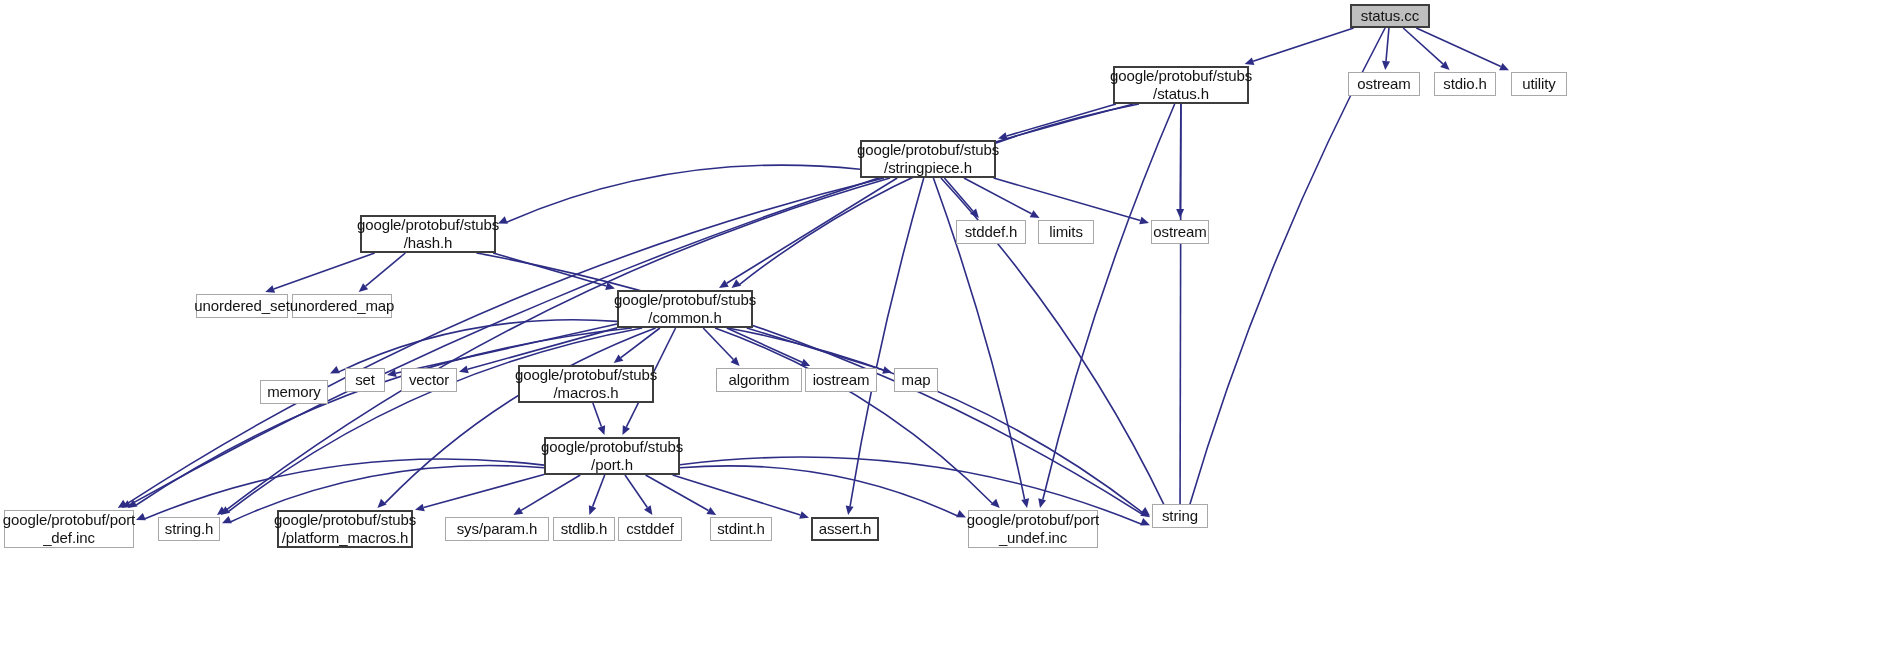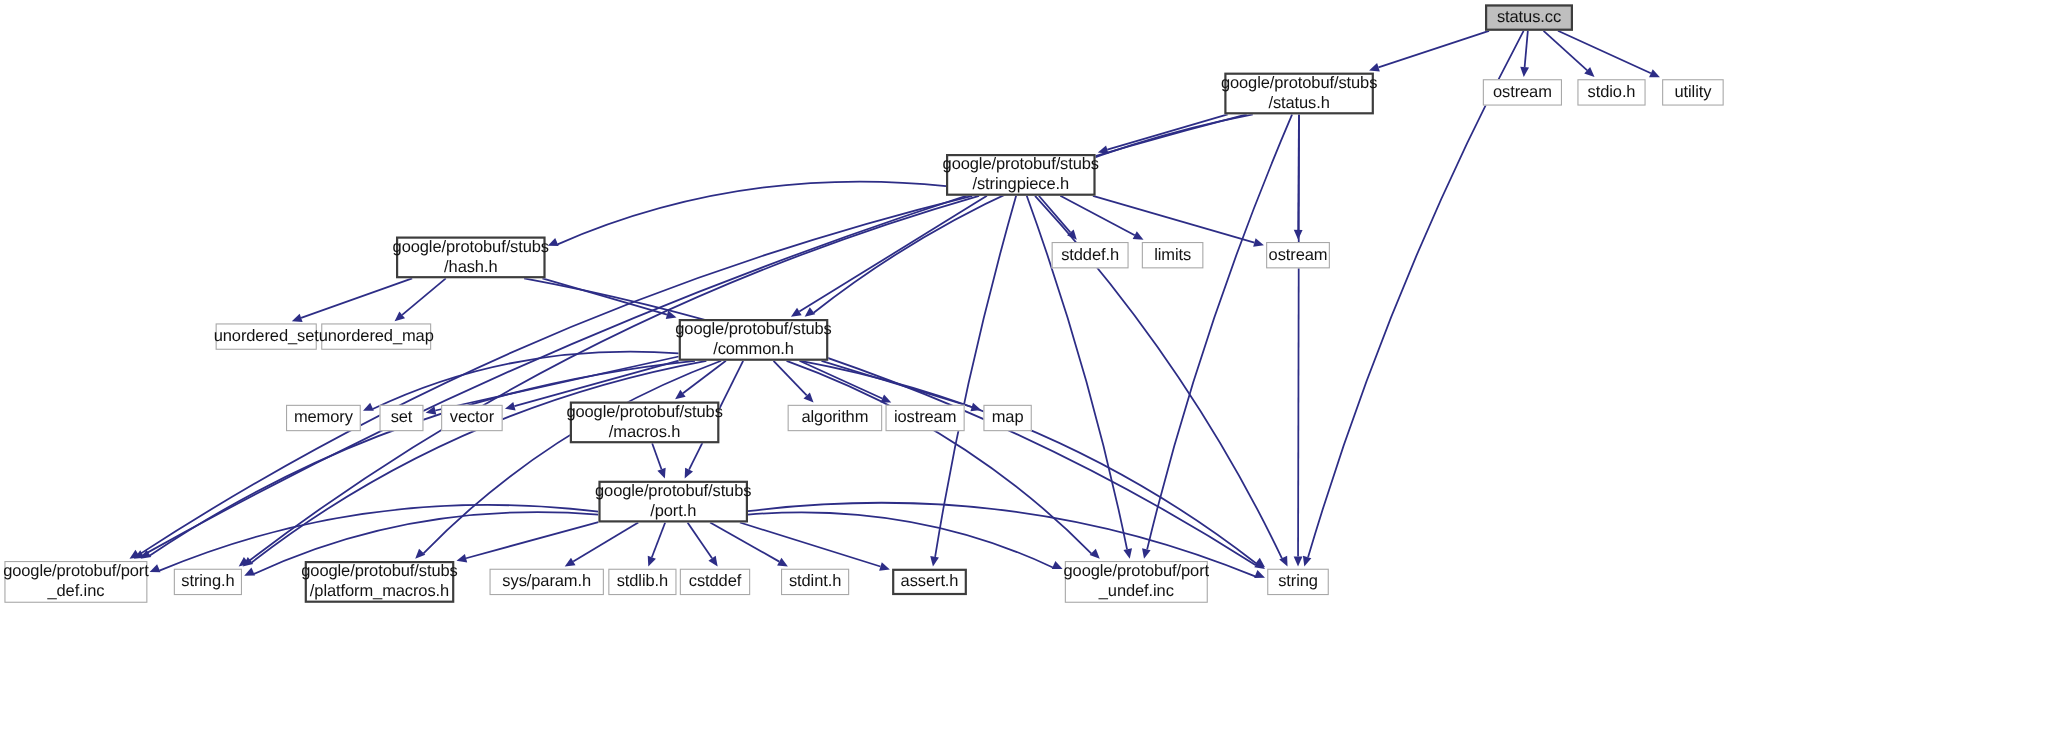--- a/index.html
+++ b/index.html
@@ -268,21 +268,21 @@
 /stringpiece.h</div>
       <div class="node-box" style="left: 956px; top: 220px; width: 70px; height: 24px;">stddef.h</div>
       <div class="node-box" style="left: 1038px; top: 220px; width: 56px; height: 24px;">limits</div>
       <div class="node-box" style="left: 1151px; top: 220px; width: 58px; height: 24px;">ostream</div>
       <div class="node-box emphasis" style="left: 360px; top: 215px; width: 136px; height: 38px;">google/protobuf/stubs
 /hash.h</div>
       <div class="node-box" style="left: 196px; top: 294px; width: 92px; height: 24px;">unordered_set</div>
       <div class="node-box" style="left: 292px; top: 294px; width: 100px; height: 24px;">unordered_map</div>
       <div class="node-box emphasis" style="left: 617px; top: 290px; width: 136px; height: 38px;">google/protobuf/stubs
 /common.h</div>
-      <div class="node-box" style="left: 260px; top: 368px; width: 68px; height: 24px;">memory</div>
+      <div class="node-box" style="left: 260px; top: 380px; width: 68px; height: 24px;">memory</div>
       <div class="node-box" style="left: 345px; top: 368px; width: 40px; height: 24px;">set</div>
       <div class="node-box" style="left: 401px; top: 368px; width: 56px; height: 24px;">vector</div>
       <div class="node-box emphasis" style="left: 518px; top: 365px; width: 136px; height: 38px;">google/protobuf/stubs
 /macros.h</div>
       <div class="node-box" style="left: 716px; top: 368px; width: 86px; height: 24px;">algorithm</div>
       <div class="node-box" style="left: 805px; top: 368px; width: 72px; height: 24px;">iostream</div>
       <div class="node-box" style="left: 894px; top: 368px; width: 44px; height: 24px;">map</div>
       <div class="node-box emphasis" style="left: 544px; top: 437px; width: 136px; height: 38px;">google/protobuf/stubs
 /port.h</div>
       <div class="node-box" style="left: 4px; top: 510px; width: 130px; height: 38px;">google/protobuf/port
@@ -290,15 +290,15 @@
       <div class="node-box" style="left: 158px; top: 517px; width: 62px; height: 24px;">string.h</div>
       <div class="node-box emphasis" style="left: 277px; top: 510px; width: 136px; height: 38px;">google/protobuf/stubs
 /platform_macros.h</div>
       <div class="node-box" style="left: 445px; top: 517px; width: 104px; height: 24px; text-align: right;">sys/param.h</div>
       <div class="node-box" style="left: 553px; top: 517px; width: 62px; height: 24px;">stdlib.h</div>
       <div class="node-box" style="left: 618px; top: 517px; width: 64px; height: 24px;">cstddef</div>
       <div class="node-box" style="left: 710px; top: 517px; width: 62px; height: 24px;">stdint.h</div>
       <div class="node-box emphasis" style="left: 811px; top: 517px; width: 68px; height: 24px;">assert.h</div>
       <div class="node-box" style="left: 968px; top: 510px; width: 130px; height: 38px;">google/protobuf/port
 _undef.inc</div>
-      <div class="node-box" style="left: 1152px; top: 517px; width: 56px; height: 24px;">string</div>
+      <div class="node-box" style="left: 1152px; top: 504px; width: 56px; height: 24px;">string</div>
     </div>
 </div>
 
 </body></html>

